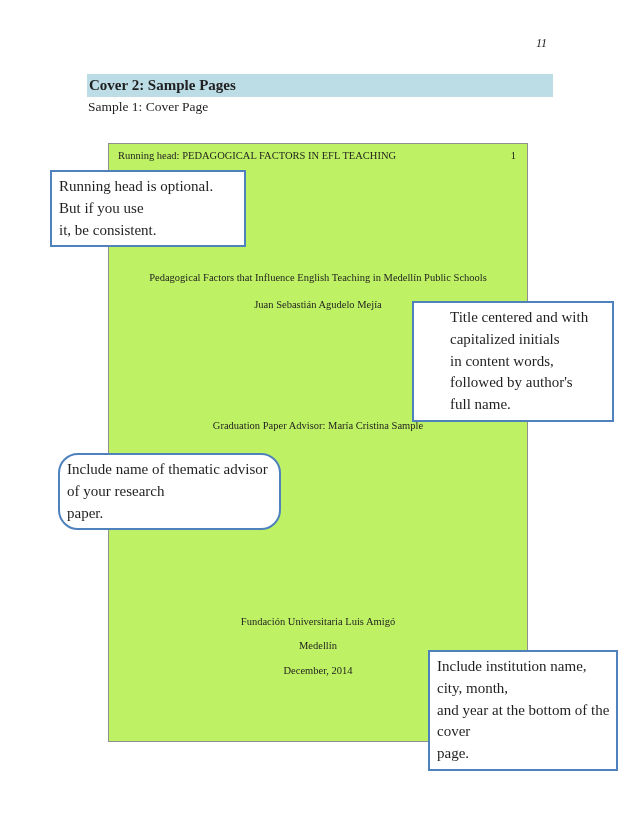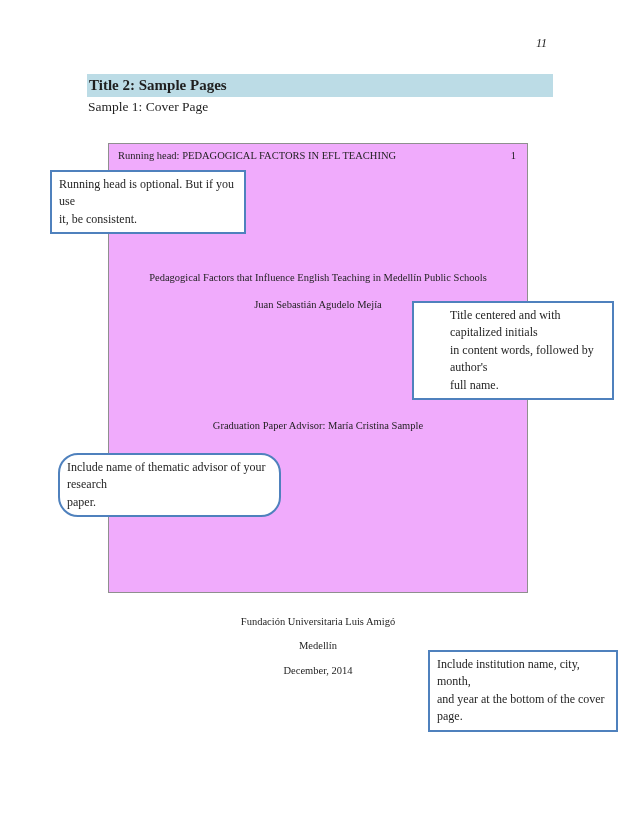--- a/index.html
+++ b/index.html
@@ -47,24 +47,24 @@
     font-size: 13.5px;
     white-space: nowrap;
   }
 
   
   .cover-frame {
     position: absolute;
     left: 108px;
     top: 143px;
     width: 420px;
-    height: 450px;
+    height: 599px;
     border: 1px solid var(--frame-border, #8f8f8f);
     box-sizing: border-box;
-    background: #f0abfc;
+    background: #bef264;
     font-size: 10.5px;
   }
   .running-head-row {
     position: absolute;
     top: 6px;
     left: 9px;
     right: 11px;
     display: flex;
     justify-content: space-between;
     align-items: baseline;
@@ -82,39 +82,39 @@
   .cover-institution { top: 472px; }
   .cover-city        { top: 496px; }
   .cover-date        { top: 521px; }
 
   
   .callout {
     position: absolute;
     background: #ffffff;
     border: 2px solid var(--callout-border, #4f81bd);
     box-sizing: border-box;
-    font-size: 12px;
+    font-size: 15px;
     line-height: 1.45;
     padding: 4px 6px 4px 7px;
     white-space: pre-line;
     z-index: 5;
   }
   .callout-running-head { left: 50px;  top: 170px; width: 196px; min-height: 43px; }
   .callout-title        { left: 412px; top: 301px; width: 202px; min-height: 54px; padding-left: 36px; }
   .callout-advisor      { left: 58px;  top: 453px; width: 223px; min-height: 43px; border-radius: 20px; }
   .callout-institution  { left: 428px; top: 650px; width: 190px; min-height: 60px; }
 </style>
 </head>
 <body>
 
 <div class="canvas">
 
   <div class="doc-page-number">11</div>
 
-  <div class="heading1">Title 2: Sample Pages</div>
+  <div class="heading1">Cover 2: Sample Pages</div>
 
   <div class="heading2">Sample 1: Cover Page</div>
 
   <div class="cover-frame">
     <div class="running-head-row">
       <span>Running head: PEDAGOGICAL FACTORS IN EFL TEACHING</span>
       <span>1</span>
     </div>
 
     <div class="center-line cover-title">Pedagogical Factors that Influence English Teaching in Medellín Public Schools</div>

